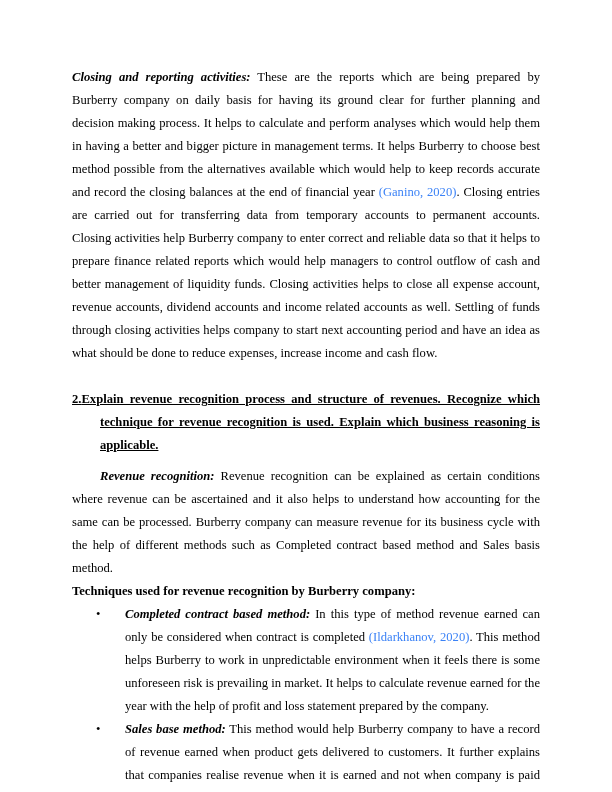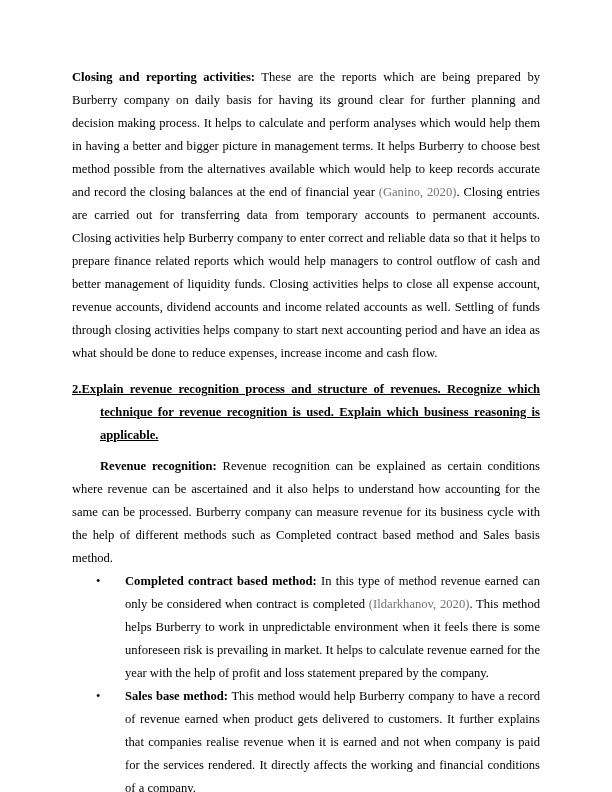--- a/index.html
+++ b/index.html
@@ -28,34 +28,34 @@
   }
   p, .block {
     margin: 0;
     font-size: 12.6px;
     line-height: 23px;
     text-align: justify;
     text-justify: inter-word;
     -webkit-hyphens: none;
     hyphens: none;
   }
-  .bold { font-weight: bold; }
-  .cite { color: #737373; }
+  .bold { font-weight: bold; font-style: italic; }
+  .cite { color: #3b82f6; }
 
   
   .para-intro {
     text-align: justify;
   }
 
   
   .heading-q2 {
     font-weight: bold;
     text-decoration: underline;
     text-align: justify;
-    margin-top: 13px;
+    margin-top: 23px;
     padding-left: 28px;
     text-indent: -28px;
     line-height: 23px;
     font-size: 12.6px;
   }
   .heading-q2 .hnum {
     text-decoration: underline;
   }
 
   
@@ -100,20 +100,21 @@
 
 <div class="page">
   <div class="content">
 
     <p class="para-intro"><span class="bold">Closing and reporting activities:</span><span> These are the reports which are being prepared by Burberry company on daily basis for having its ground clear for further planning and decision making process. It helps to calculate and perform analyses which would help them in having a better and bigger picture in management terms. It helps Burberry to choose best method possible from the alternatives available which would help to keep records accurate and record the closing balances at the end of financial year </span><span class="cite">(Ganino, 2020)</span><span>. Closing entries are carried out for transferring data from temporary accounts to permanent accounts. Closing activities help Burberry company to enter correct and reliable data so that it helps to prepare finance related reports which would help managers to control outflow of cash and better management of liquidity funds. Closing activities helps to close all expense account, revenue accounts, dividend accounts and income related accounts as well. Settling of funds through closing activities helps company to start next accounting period and have an idea as what should be done to reduce expenses, increase income and cash flow.</span></p>
 
     <p class="heading-q2"><span class="hnum">2.</span><span>Explain revenue recognition process and structure of revenues. Recognize which technique for revenue recognition is used. Explain which business reasoning is applicable.</span></p>
 
     <p class="para-revenue"><span class="bold">Revenue recognition:</span><span> Revenue recognition can be explained as certain conditions where revenue can be ascertained and it also helps to understand how accounting for the same can be processed. Burberry company can measure revenue for its business cycle with the help of different methods such as Completed contract based method and Sales basis method.</span></p>
 
+    <p class="subheading">Techniques used for revenue recognition by Burberry company:</p>
 
     <ul class="bullets">
       <li><span class="bullet-glyph">•</span><span class="bold">Completed contract based method:</span><span> In this type of method revenue earned can only be considered when contract is completed </span><span class="cite">(Ildarkhanov, 2020)</span><span>. This method helps Burberry to work in unpredictable environment when it feels there is some unforeseen risk is prevailing in market. It helps to calculate revenue earned for the year with the help of profit and loss statement prepared by the company.</span></li>
       <li><span class="bullet-glyph">•</span><span class="bold">Sales base method:</span><span> This method would help Burberry company to have a record of revenue earned when product gets delivered to customers. It further explains that companies realise revenue when it is earned and not when company is paid for the services rendered. It directly affects the working and financial conditions of a company.</span><span class="cite"></span><span></span></li>
     </ul>
 
   </div>
 </div>
 
 </body></html>

